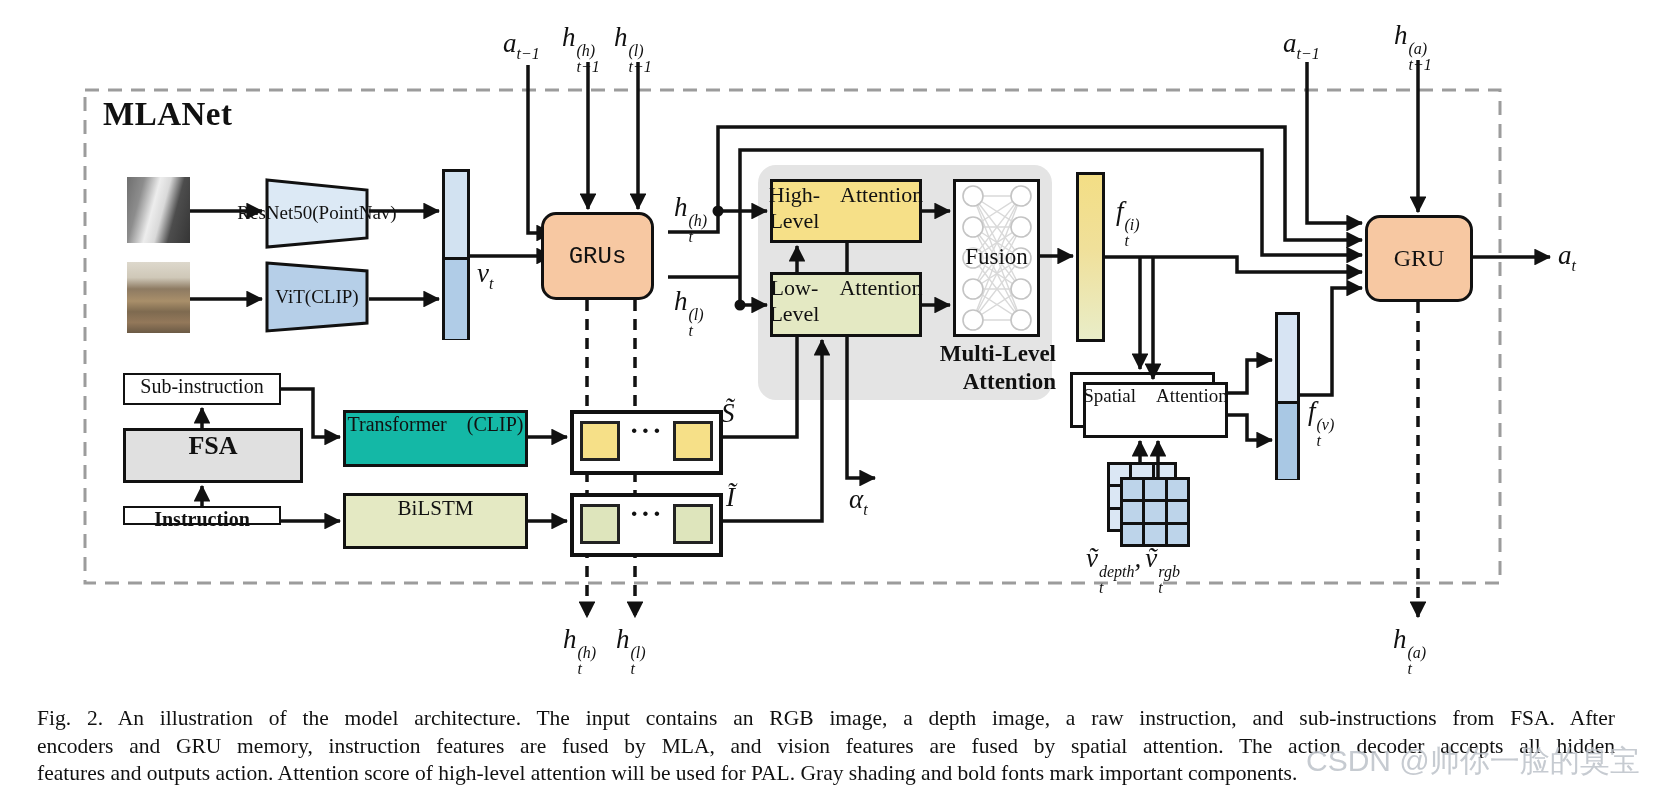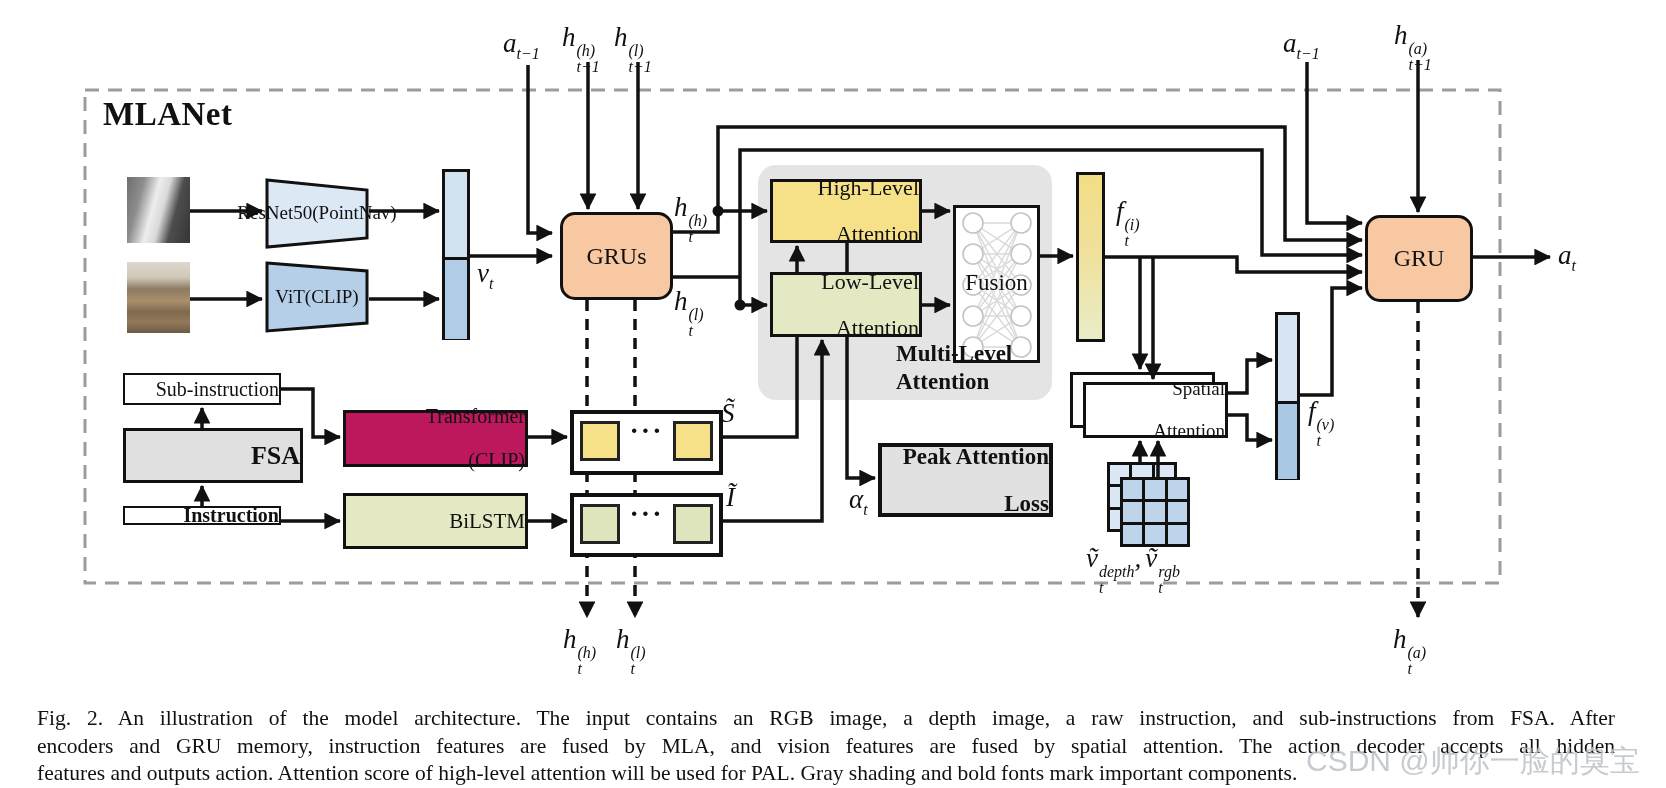--- a/index.html
+++ b/index.html
@@ -6,64 +6,64 @@
   .stage{position:relative;width:1666px;height:788px;background:#ffffff;overflow:hidden;
          font-family:"Liberation Serif","DejaVu Serif",serif;color:#111;}
   .layer{position:absolute;left:0;top:0;width:1666px;height:788px;pointer-events:none;}
   #lines{z-index:2;} #lines-top{z-index:4;}
   .abs{position:absolute;box-sizing:border-box;}
   .z3{z-index:3;}
 
   
   .rounded{border:3.5px solid #111;border-radius:15px;background:#f7c8a2;
            display:flex;align-items:center;justify-content:center;font-size:24px;}
-  .rect{border:3px solid #111;background:#fff;display:flex;flex-direction:column;
-        align-items:flex-end;justify-content:center;text-align:center;gap:20px;}
+  .rect{border:3px solid #111;background:#fff;display:flex;flex-direction:row;
+        align-items:flex-start;justify-content:center;text-align:center;gap:20px;}
   .two-line{line-height:1.18;}
 
   
   .title{left:103px;top:96px;font-weight:bold;font-size:33px;letter-spacing:.5px;}
   .depth-img{left:127px;top:177px;width:63px;height:66px;
     background:linear-gradient(105deg,#6f6f6f 0%,#8d8d8d 22%,#ededed 42%,#d9d9d9 55%,#4d4d4d 72%,#353535 100%);}
   .rgb-img{left:127px;top:262px;width:63px;height:71px;
     background:linear-gradient(180deg,#ddd8cc 0%,#cfc8b8 22%,#8d7a62 38%,#a98f6a 55%,#7e6a50 70%,#93785a 85%,#6b5a45 100%);}
   .trap{left:265px;width:104px;height:74px;}
   .trap-resnet{top:176px;} .trap-vit{top:260px;}
   .trap-label{position:absolute;left:0;top:0;right:0;bottom:0;display:flex;
               align-items:center;justify-content:center;font-size:19px;line-height:1.15;}
   .vbar{left:442px;top:169px;width:28px;height:171px;border:3.5px solid #111;}
   .vbar .seg1{height:85px;background:#d2e2f1;}
   .vbar .seg2{height:79px;background:#b0cce7;border-top:3px solid #111;}
-  .grus{left:560px;top:212px;width:113px;height:88px;}
+  .grus{left:541px;top:212px;width:113px;height:88px;font-family:Liberation Mono, monospace;}
   .gru{left:1365px;top:215px;width:108px;height:87px;}
   .gray-region{left:758px;top:165px;width:294px;height:235px;background:#e4e4e4;border-radius:18px;z-index:1;}
   .high{left:770px;top:179px;width:152px;height:64px;background:#f6e088;font-size:22px;}
   .low{left:770px;top:272px;width:152px;height:65px;background:#e4e9c3;font-size:22px;}
-  .fusion{left:953px;top:179px;width:87px;height:158px;background:#fff;margin-top:26px;}
+  .fusion{left:953px;top:179px;width:87px;height:158px;background:#fff;}
   .fusion-text{position:absolute;left:0;right:0;top:62px;text-align:center;font-size:23px;
                text-shadow:0 0 4px #fff,0 0 4px #fff;}
-  .mla-label{left:896px;top:340px;width:160px;text-align:left;font-weight:bold;font-size:23px;line-height:1.2;}
+  .mla-label{left:896px;top:340px;width:160px;text-align:right;font-weight:bold;font-size:23px;line-height:1.2;}
   .fibar{left:1076px;top:172px;width:29px;height:170px;border:3.5px solid #111;
          background:linear-gradient(180deg,#f3de85 0%,#f0e09a 45%,#e9edc8 100%);}
   .pal{left:878px;top:443px;width:175px;height:74px;background:#e1e1e1;border-width:4px;
        font-weight:bold;font-size:23px;}
   .spatial-back{left:1070px;top:372px;width:145px;height:56px;}
   .spatial-front{left:1083px;top:382px;width:145px;height:56px;font-size:19px;}
   .grid{width:70px;height:70px;background:#111;display:grid;gap:3px;padding:3px;
         grid-template-columns:repeat(3,1fr);grid-template-rows:repeat(3,1fr);}
   .grid-back{left:1107px;top:462px;} .grid-back .cell{background:#dbe7f4;}
   .grid-front{left:1120px;top:477px;} .grid-front .cell{background:#bdd4ea;}
   .fvbar{left:1275px;top:312px;width:25px;height:168px;border:3.5px solid #111;}
   .fvbar .seg1{height:86px;background:#d7e4f3;}
   .fvbar .seg2{height:75px;background:#a9c8e4;border-top:3px solid #111;}
   .subinstr{left:123px;top:373px;width:158px;height:32px;border-width:2.5px;font-size:20px;}
   .fsa{left:123px;top:428px;width:180px;height:55px;border-width:3.5px;background:#e0e0e0;
        font-weight:bold;font-size:26px;}
   .instr{left:123px;top:506px;width:158px;height:19px;border-width:2.5px;font-size:20px;font-weight:bold;}
-  .transformer{left:343px;top:410px;width:185px;height:57px;background:#be185d;font-size:20px;}
+  .transformer{left:343px;top:410px;width:185px;height:57px;background:#14b8a6;font-size:20px;}
   .bilstm{left:343px;top:493px;width:185px;height:56px;background:#e4e9c3;font-size:21px;}
   .tokrow{width:145px;height:57px;border:4px solid #111;background:#fff;position:absolute;}
   .tokrow-s{left:570px;top:410px;} .tokrow-i{left:570px;top:493px;height:56px;}
   .tok{position:absolute;top:7px;width:34px;height:34px;border:3px solid #222;}
   .tok-a{left:6px;} .tok-b{right:6px;}
   .tok-y{background:#f6e088;} .tok-g{background:#dee5bc;}
   .dots{position:absolute;left:0;right:0;top:1px;text-align:center;font-size:28px;
         font-weight:bold;letter-spacing:2px;}
 
   
@@ -243,24 +243,20 @@
     <div class="fusion-text">Fusion</div>
   </div>
 
   <div class="abs z3 mla-label">
     <div>Multi-Level</div>
     <div>Attention</div>
   </div>
 
   <div class="abs z3 fibar"></div>
 
-  <div class="abs z3 rect pal two-line">
-    <span>Peak Attention</span>
-    <span>Loss</span>
-  </div>
 
   <div class="abs z3 rect spatial-back"></div>
   <div class="abs z3 rect spatial-front two-line">
     <span>Spatial</span>
     <span>Attention</span>
   </div>
 
   <div class="abs z3 grid grid-back">
     <div class="cell"></div>
       <div class="cell"></div>

